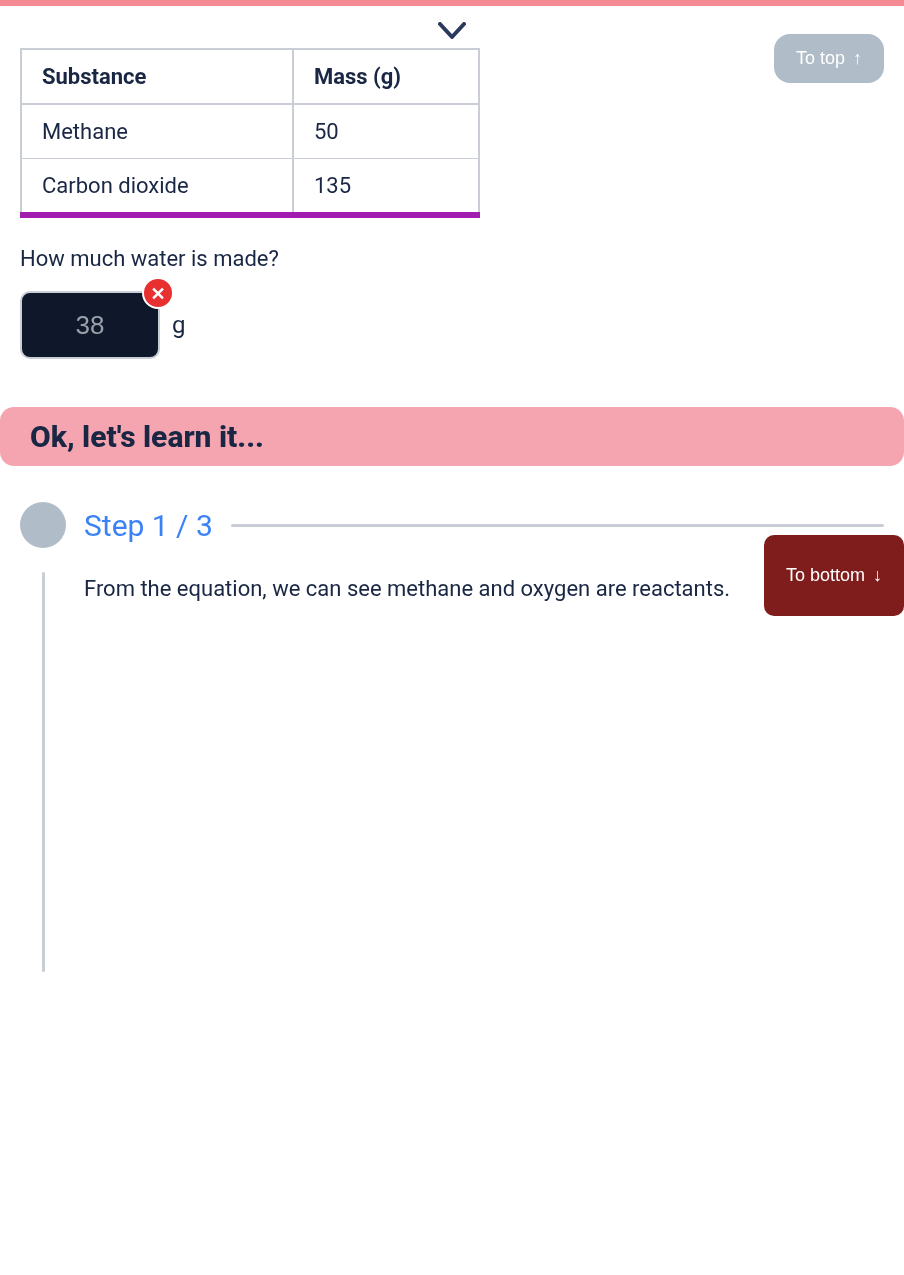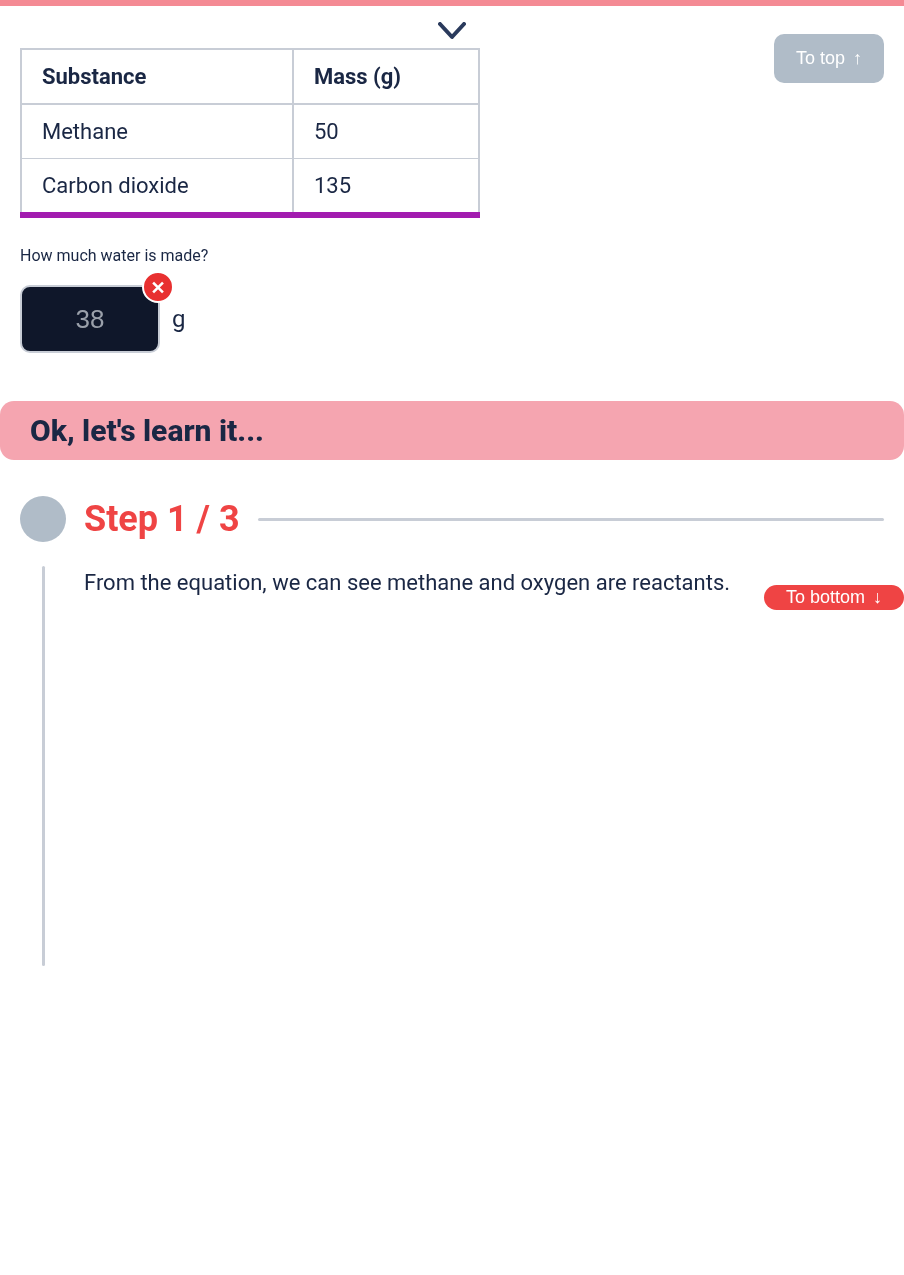--- a/index.html
+++ b/index.html
@@ -41,21 +41,21 @@
     }
 
     
     .to-top-btn {
       position: absolute;
       top: 28px;
       right: 20px;
       background: #b0bcc8;
       color: #ffffff;
       border: none;
-      border-radius: 10px;
+      border-radius: 16px;
       padding: 14px 22px;
       font-size: 18px;
       font-weight: 500;
       cursor: pointer;
       display: flex;
       align-items: center;
       gap: 8px;
     }
 
     
@@ -93,21 +93,21 @@
       border-right: 2px solid #c8cdd6;
     }
 
     .data-table tr:last-child td {
       border-bottom: 6px solid #a21caf;
       padding-left: 20px;
     }
 
     
     .question-text {
-      font-size: 16px;
+      font-size: 22px;
       color: #1a2744;
       margin-bottom: 20px;
     }
 
     
     .answer-row {
       display: flex;
       align-items: center;
       gap: 12px;
       margin-bottom: 48px;
@@ -185,23 +185,23 @@
 
     .step-circle {
       width: 46px;
       height: 46px;
       background: #b0bcc8;
       border-radius: 50%;
       flex-shrink: 0;
     }
 
     .step-title {
-      font-size: 36px;
-      font-weight: 700;
-      color: #ef4444;
+      font-size: 30px;
+      font-weight: 400;
+      color: #3b82f6;
       white-space: nowrap;
     }
 
     .step-progress-line {
       flex: 1;
       height: 3px;
       background: #c8cdd6;
       border-radius: 2px;
     }
 
@@ -235,25 +235,25 @@
       font-size: 22px;
       color: #1a2744;
       line-height: 1.55;
       margin-bottom: 28px;
     }
 
     .to-bottom-btn-overlay {
       position: absolute;
       bottom: 0;
       right: 20px;
-      background: #ef4444;
+      background: #7f1d1d;
       color: #ffffff;
       border: none;
-      border-radius: 18px;
-      padding: 2px 22px;
+      border-radius: 10px;
+      padding: 30px 22px;
       font-size: 18px;
       font-weight: 500;
       cursor: pointer;
       display: flex;
       align-items: center;
       gap: 8px;
     }
   </style>
 </head>
 <body>

